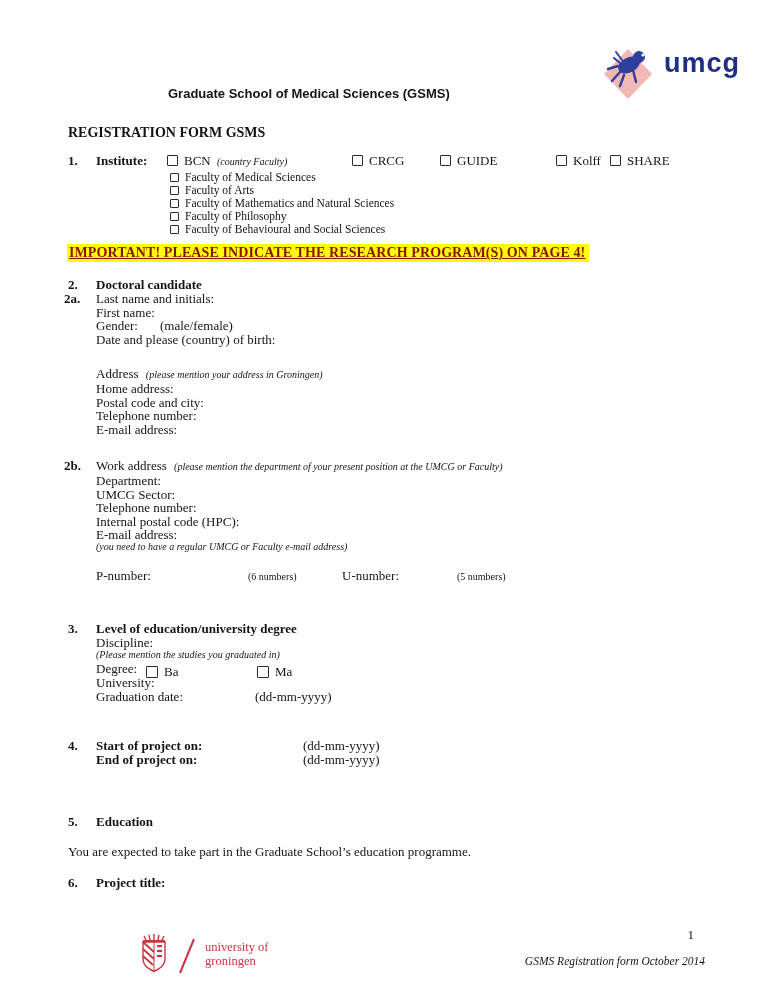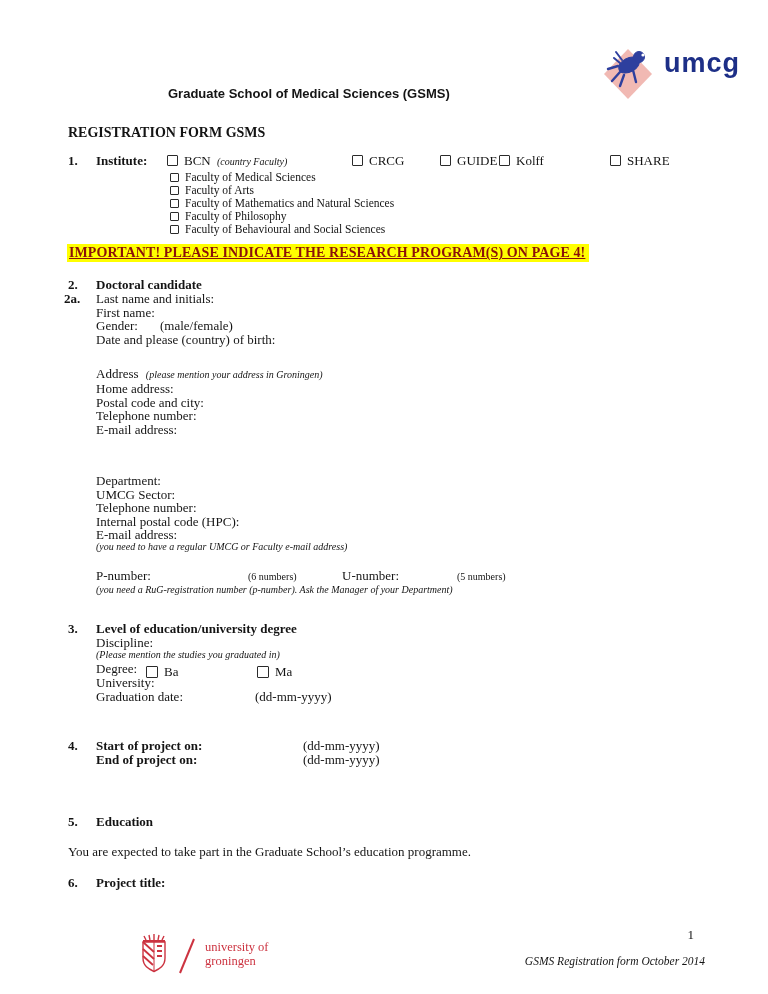--- a/index.html
+++ b/index.html
@@ -55,21 +55,21 @@
   <div class="abs fs13" style="left:167px;top:154px;">
     <span class="cb"></span><span class="optlbl">BCN</span>
     <span class="i fs10" style="margin-left:3px;">(country Faculty)</span>
   </div>
   <div class="abs fs13" style="left:352px;top:154px;">
     <span class="cb"></span><span class="optlbl">CRCG</span>
   </div>
   <div class="abs fs13" style="left:440px;top:154px;">
     <span class="cb"></span><span class="optlbl">GUIDE</span>
   </div>
-  <div class="abs fs13" style="left:499px;top:154px;">
+  <div class="abs fs13" style="left:556px;top:154px;">
     <span class="cb"></span><span class="optlbl">Kolff</span>
   </div>
   <div class="abs fs13" style="left:610px;top:154px;">
     <span class="cb"></span><span class="optlbl">SHARE</span>
   </div>
 
   <div class="abs fs11" style="left:170px;top:172px;">
     <span class="cb sm"></span><span class="optlbl">Faculty of Medical Sciences</span>
   </div>
   <div class="abs fs11" style="left:170px;top:185px;">
@@ -100,32 +100,35 @@
 
   <div class="abs fs13" style="left:96px;top:367px;">
     <span>Address</span>
     <span class="i fs10" style="margin-left:4px;">(please mention your address in Groningen)</span>
   </div>
   <div class="abs fs13" style="left:96px;top:382px;">Home address:</div>
   <div class="abs fs13" style="left:96px;top:396px;">Postal code and city:</div>
   <div class="abs fs13" style="left:96px;top:409px;">Telephone number:</div>
   <div class="abs fs13" style="left:96px;top:423px;">E-mail address:</div>
 
+  <div class="abs fs13" style="left:64px;top:459px;">
+    <span class="n" style="width:32px;">2b.</span><span>Work address</span>
+    <span class="i fs10" style="margin-left:4px;">(please mention the department of your present position at the UMCG or Faculty)</span>
+  </div>
   <div class="abs fs13" style="left:96px;top:474px;">Department:</div>
   <div class="abs fs13" style="left:96px;top:488px;">UMCG Sector:</div>
   <div class="abs fs13" style="left:96px;top:501px;">Telephone number:</div>
   <div class="abs fs13" style="left:96px;top:515px;">Internal postal code (HPC):</div>
   <div class="abs fs13" style="left:96px;top:528px;">E-mail address:</div>
   <div class="abs i fs10" style="left:96px;top:542px;">(you need to have a regular UMCG or Faculty e-mail address)</div>
 
   <div class="abs fs13" style="left:96px;top:569px;">P-number:</div>
   <div class="abs fs10" style="left:248px;top:572px;">(6 numbers)</div>
   <div class="abs fs13" style="left:342px;top:569px;">U-number:</div>
   <div class="abs fs10" style="left:457px;top:572px;">(5 numbers)</div>
-  <div class="abs i fs10" style="left:96px;top:585px;">(you need a RuG-registration number (p-number). Ask the Manager of your Department)</div>
 
   <div class="abs fs13" style="left:68px;top:622px;">
     <span class="n">3.</span><span class="b">Level of education/university degree</span>
   </div>
   <div class="abs fs13" style="left:96px;top:636px;">Discipline:</div>
   <div class="abs i fs10" style="left:96px;top:650px;">(Please mention the studies you graduated in)</div>
   <div class="abs fs13" style="left:96px;top:662px;">Degree:</div>
   <div class="abs" style="left:146px;top:662px;">
     <span class="cb md"></span><span class="optlbl fs13">Ba</span>
   </div>

